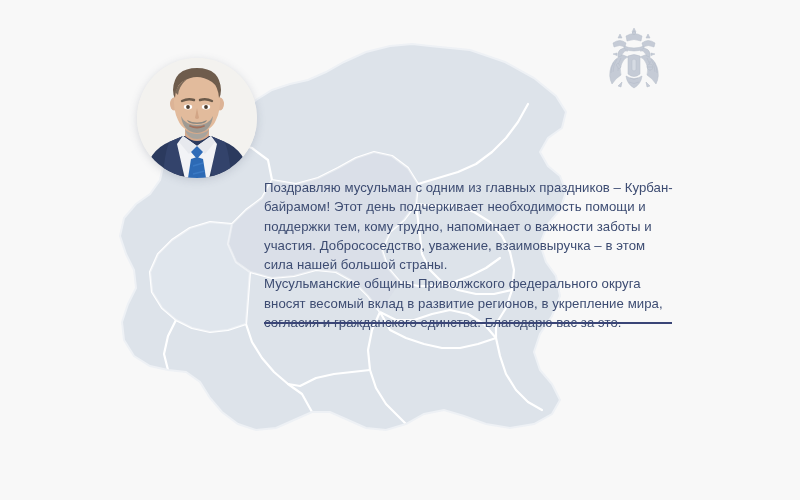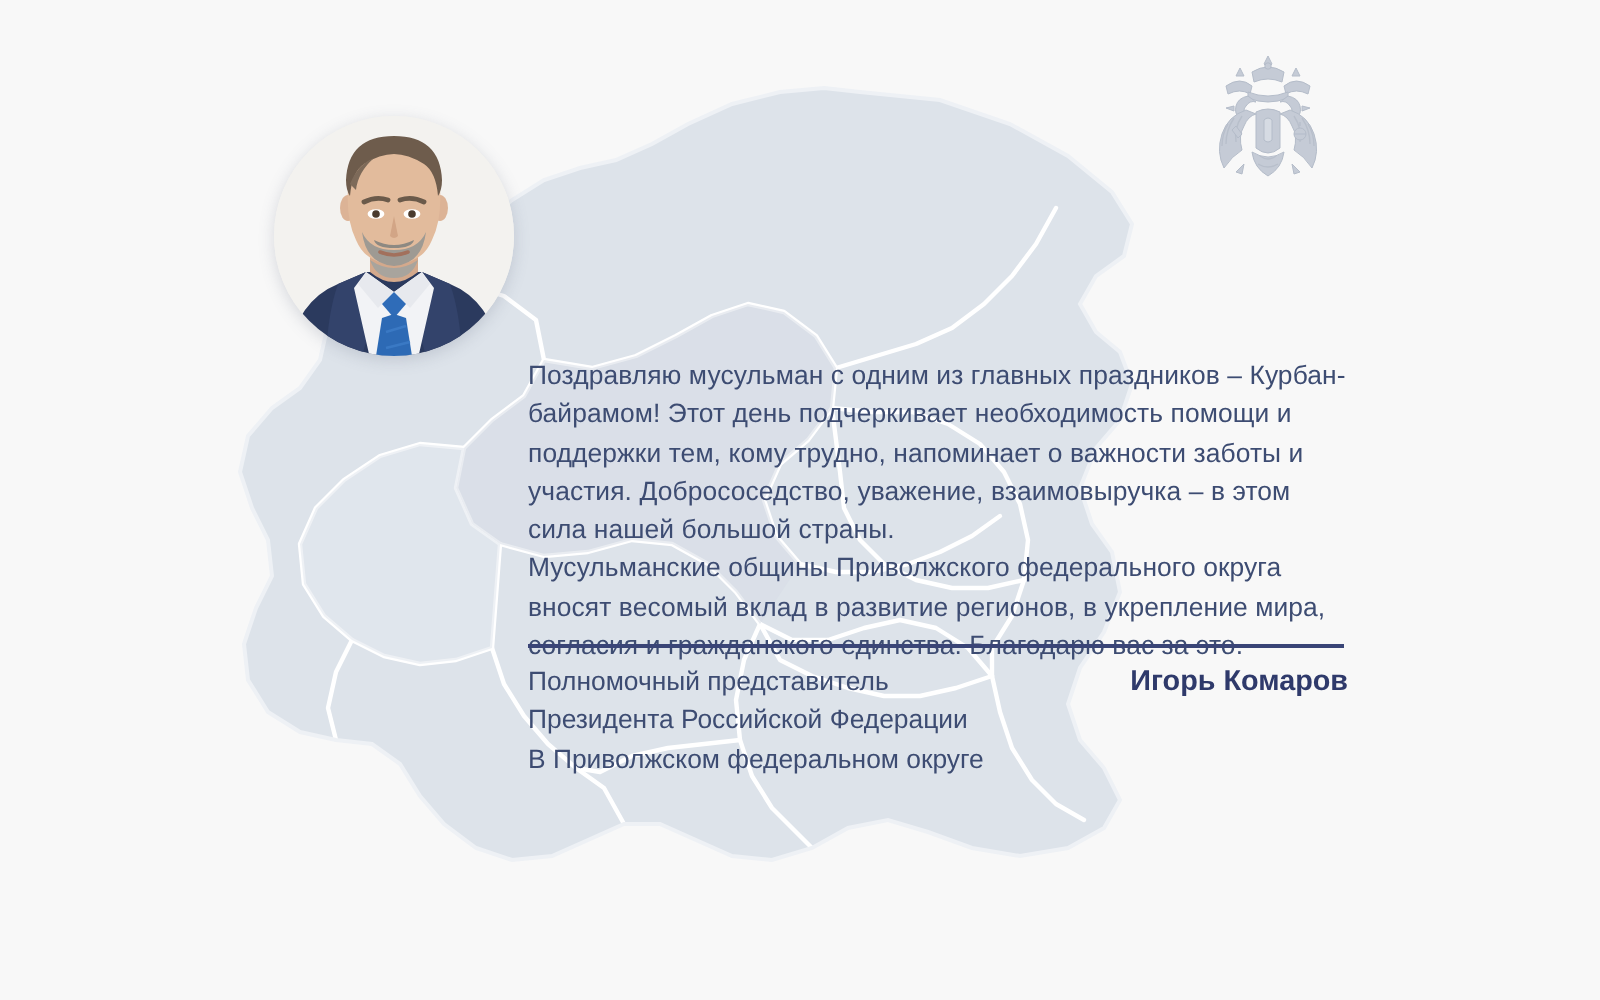--- a/index.html
+++ b/index.html
@@ -309,22 +309,14 @@
     </svg>
   </div>
 
   <div id="message-block">
     <p class="msg-para">Поздравляю мусульман с одним из главных праздников – Курбан-байрамом! Этот день подчеркивает необходимость помощи и поддержки тем, кому трудно, напоминает о важности заботы и участия. Добрососедство, уважение, взаимовыручка – в этом сила нашей большой страны.</p>
     <p class="msg-para">Мусульманские общины Приволжского федерального округа вносят весомый вклад в развитие регионов, в укрепление мира, согласия и гражданского единства. Благодарю вас за это.</p>
   </div>
 
   <div id="divider"></div>
 
-  <div id="signature-block">
-    <div id="signature-role">
-      <div>Полномочный представитель</div>
-      <div>Президента Российской Федерации</div>
-      <div>В Приволжском федеральном округе</div>
-    </div>
-    <div id="signature-name">Игорь Комаров</div>
-  </div>
 
 </div>
 
 </body></html>

